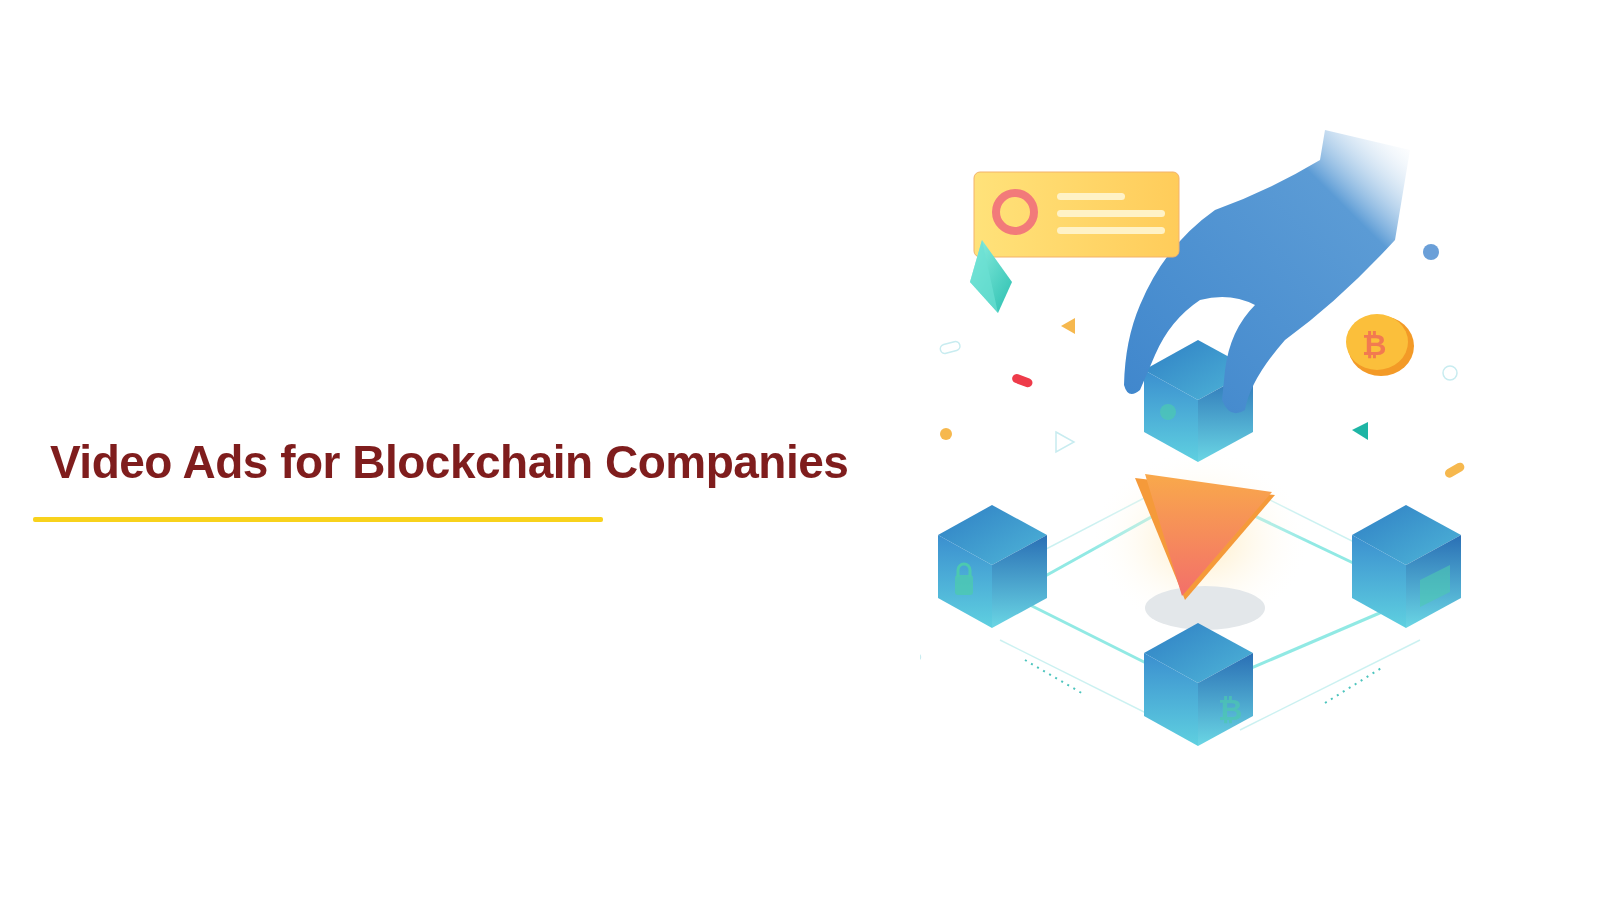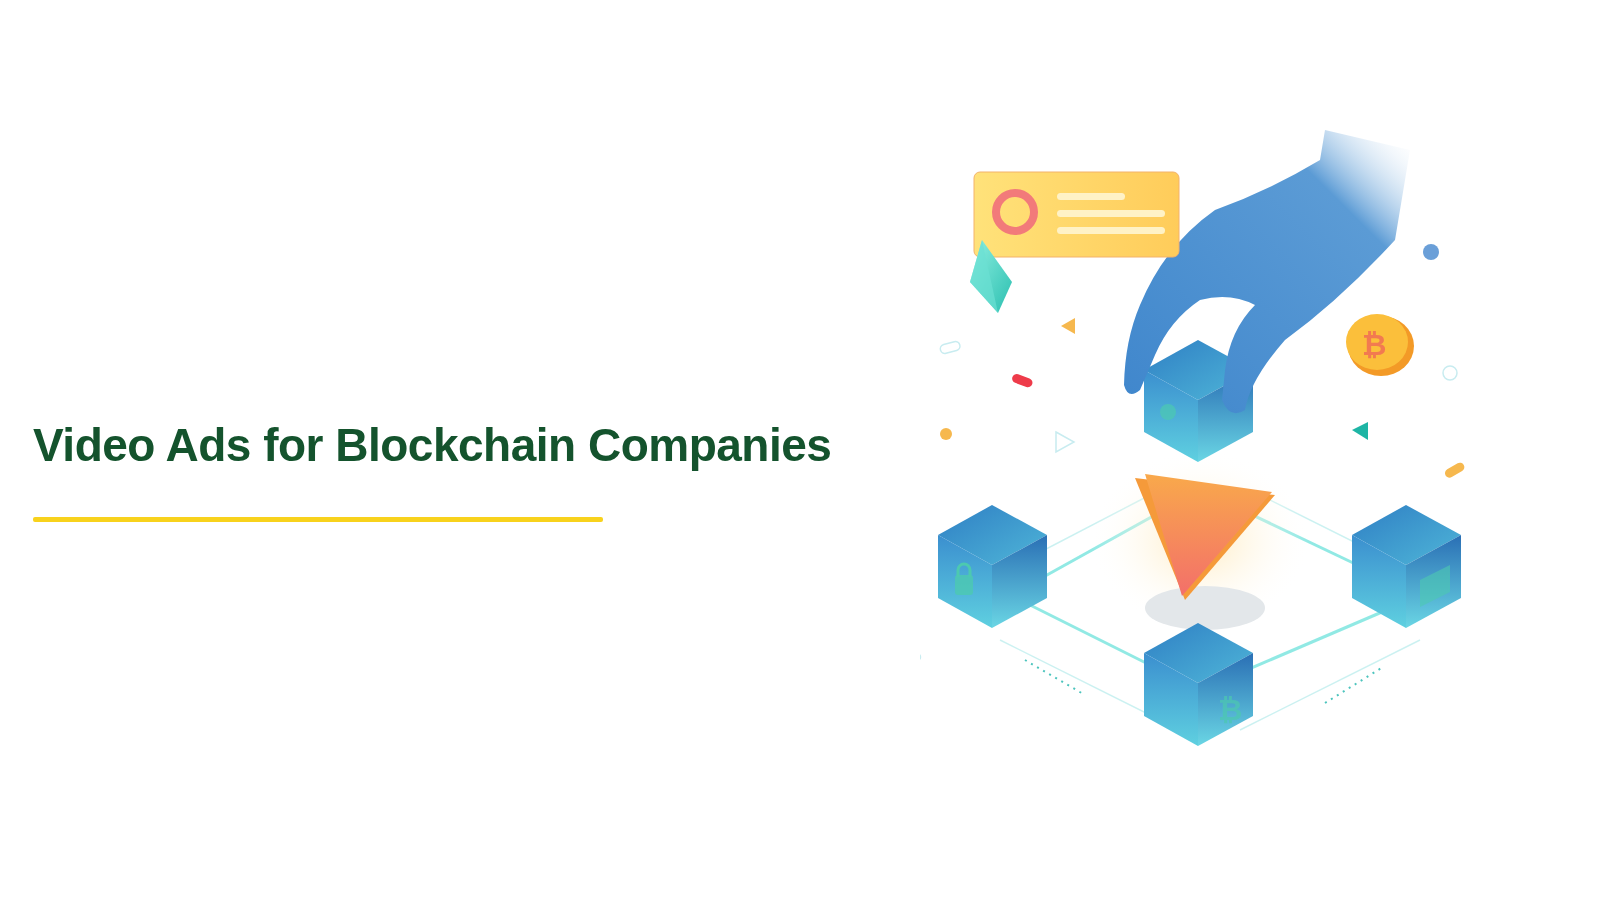--- a/index.html
+++ b/index.html
@@ -1,17 +1,17 @@
 <!DOCTYPE html>
 <html><head>
 <meta charset="utf-8">
 <style>
   html, body { margin: 0; padding: 0; }
   body { width: 1600px; height: 900px; background: #ffffff; position: relative; overflow: hidden; font-family: "Liberation Sans", "DejaVu Sans", sans-serif; }
-  .title { position: absolute; left: 33px; top: 418px; font-size: 46px; font-weight: bold; color: #14532d; letter-spacing: -0.5px; white-space: nowrap; margin: 0; text-align: center; }
+  .title { position: absolute; left: 33px; top: 418px; font-size: 46px; font-weight: bold; color: #7f1d1d; letter-spacing: -0.5px; white-space: nowrap; margin: 17px; text-align: center; }
   .underline { position: absolute; left: 33px; top: 517px; width: 570px; height: 5px; background: #f8d21c; border-radius: 2px; }
   .illustration { position: absolute; left: 920px; top: 120px; width: 600px; height: 660px; }
 </style>
 </head>
 <body>
 
 <h1 class="title">Video Ads for Blockchain Companies</h1>
 <div class="underline"></div>
 
 <svg class="illustration" viewBox="920 120 600 660" xmlns="http://www.w3.org/2000/svg">

